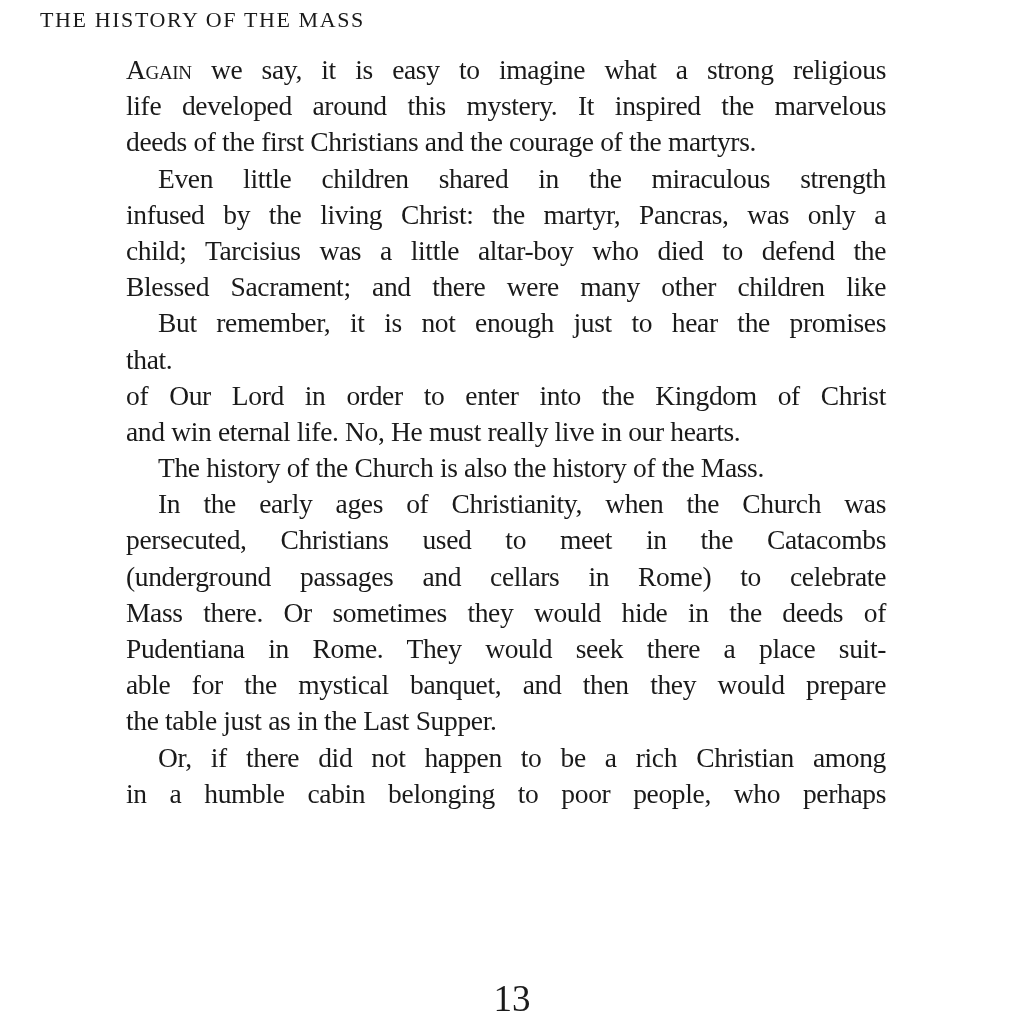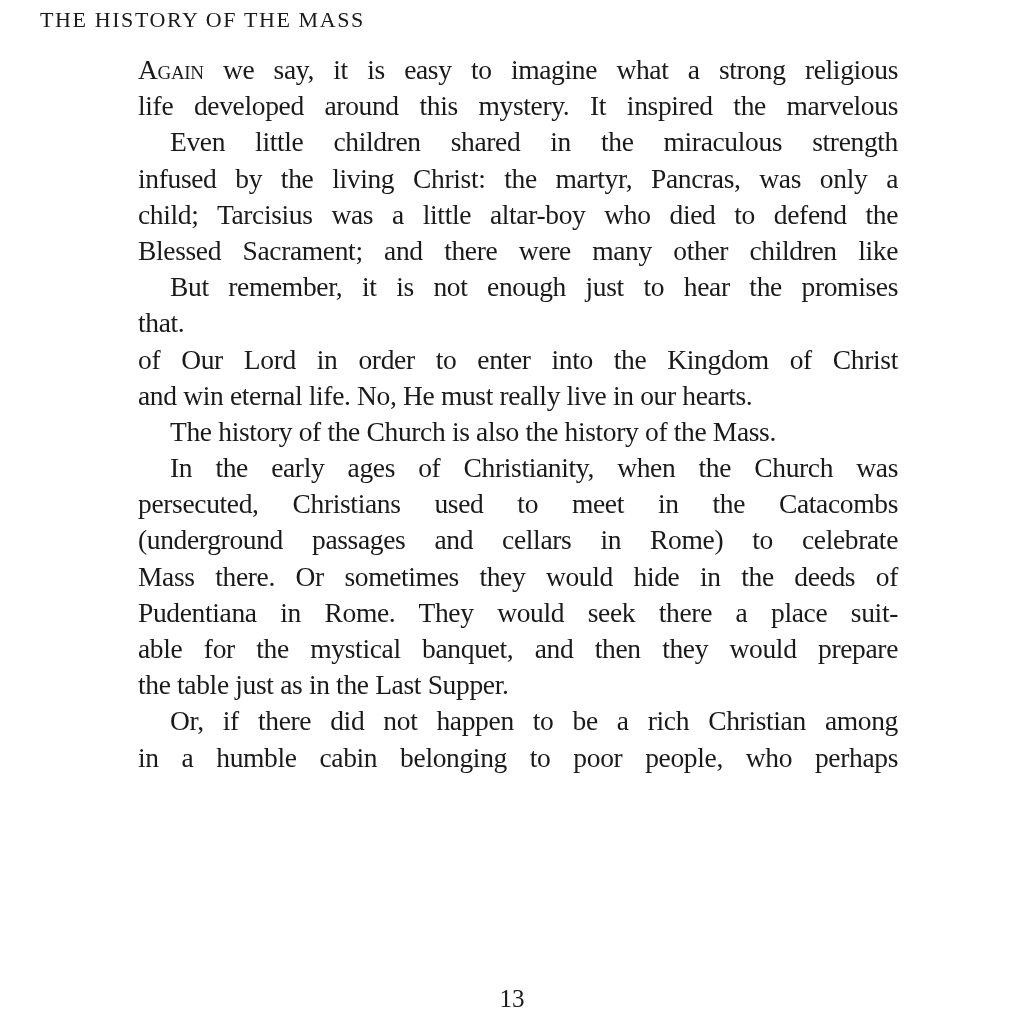--- a/index.html
+++ b/index.html
@@ -24,21 +24,20 @@
     font-size: 22px;
     letter-spacing: 1.6px;
     line-height: 32px;
     margin-left: 40px;
   }
   .text-block {
     position: absolute;
     top: 52px;
     left: 126px;
     width: 760px;
-    margin-left: 12px;
   }
   .line {
     height: 36.2px;
     line-height: 36.2px;
     font-size: 27.5px;
     white-space: nowrap;
     text-align: justify;
     text-align-last: justify;
     letter-spacing: -0.35px;
   }
@@ -50,33 +49,34 @@
   }
   .smallcaps {
     font-variant: small-caps;
   }
   .folio {
     position: absolute;
     top: 982px;
     left: 0;
     width: 1024px;
     text-align: center;
-    font-size: 25px;
+    font-size: 37px;
     line-height: 34px;
   }
 </style>
 </head>
 <body>
 
 <div class="running-head">THE HISTORY OF THE MASS</div>
 
 <div class="text-block">
 
   <div class="line"><span class="smallcaps">Again</span><span> we say, it is easy to imagine what a strong religious</span></div>
   <div class="line">life developed around this mystery. It inspired the marvelous</div>
+  <div class="line last">deeds of the first Christians and the courage of the martyrs.</div>
 
   <div class="line indent">Even little children shared in the miraculous strength</div>
   <div class="line">infused by the living Christ: the martyr, Pancras, was only a</div>
   <div class="line">child; Tarcisius was a little altar-boy who died to defend the</div>
   <div class="line">Blessed Sacrament; and there were many other children like</div>
   <div class="line indent">But remember, it is not enough just to hear the promises</div>
 
   <div class="line last">that.</div>
   <div class="line">of Our Lord in order to enter into the Kingdom of Christ</div>
   <div class="line last">and win eternal life. No, He must really live in our hearts.</div>

